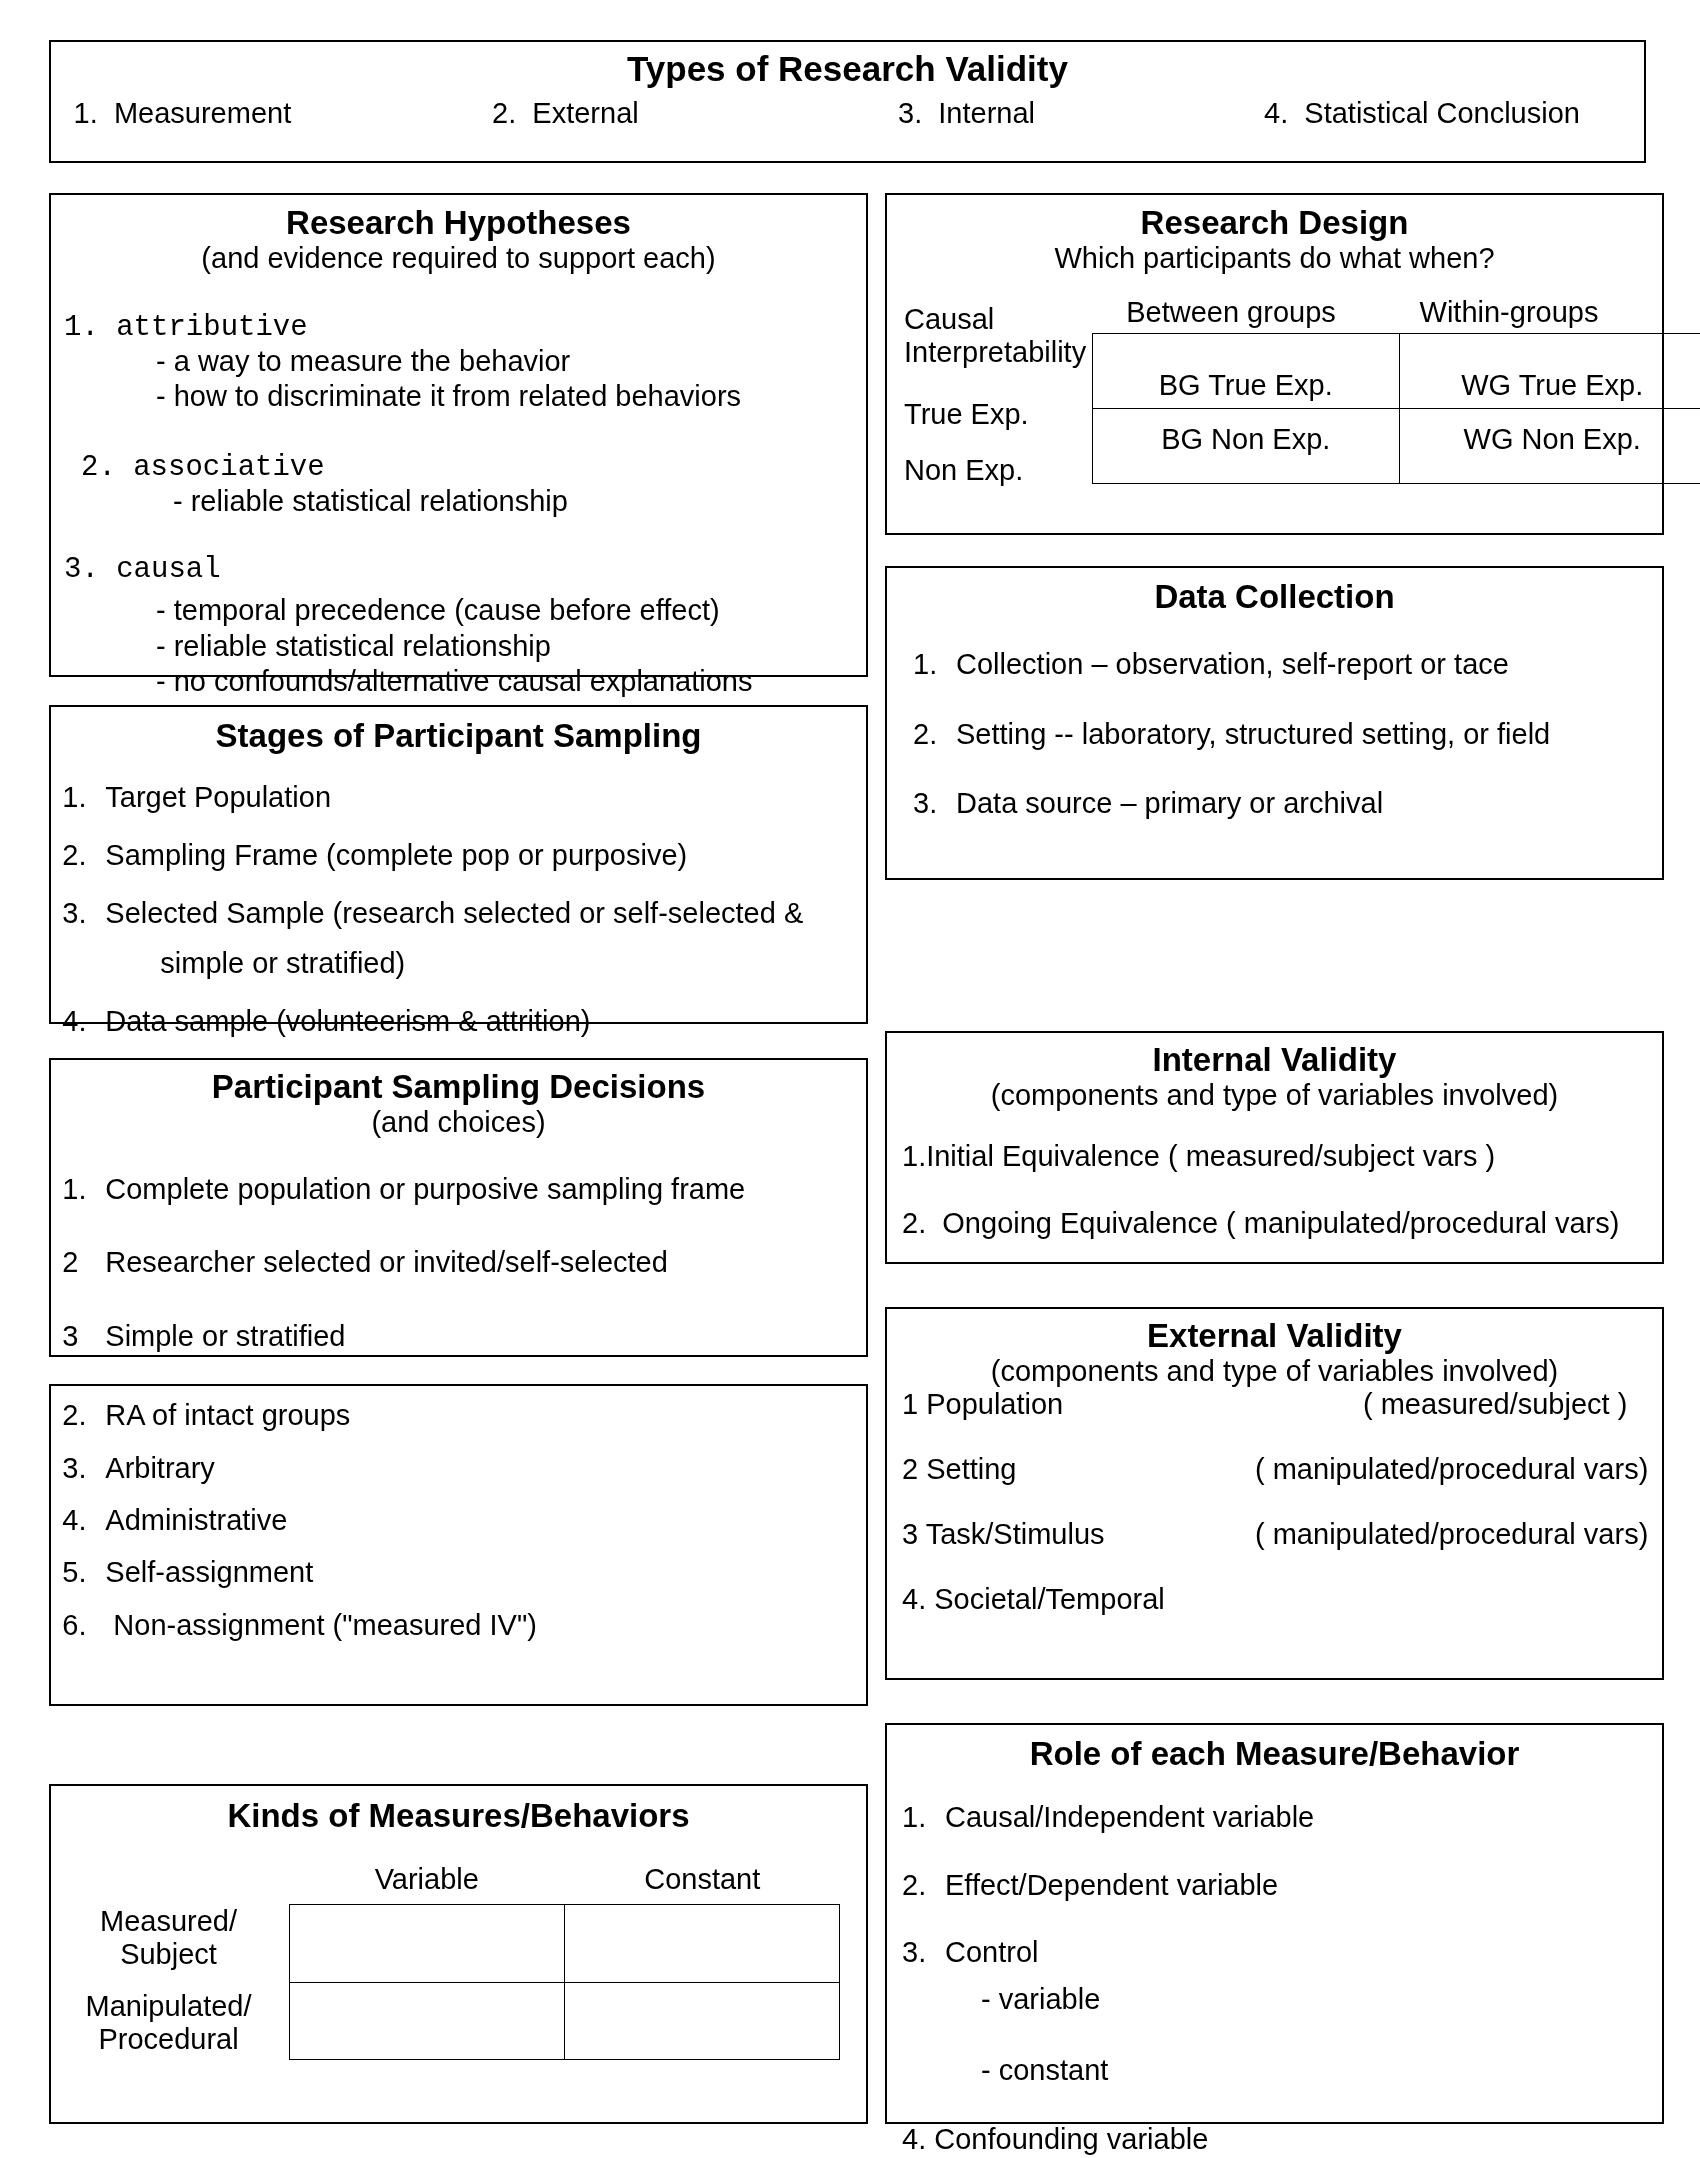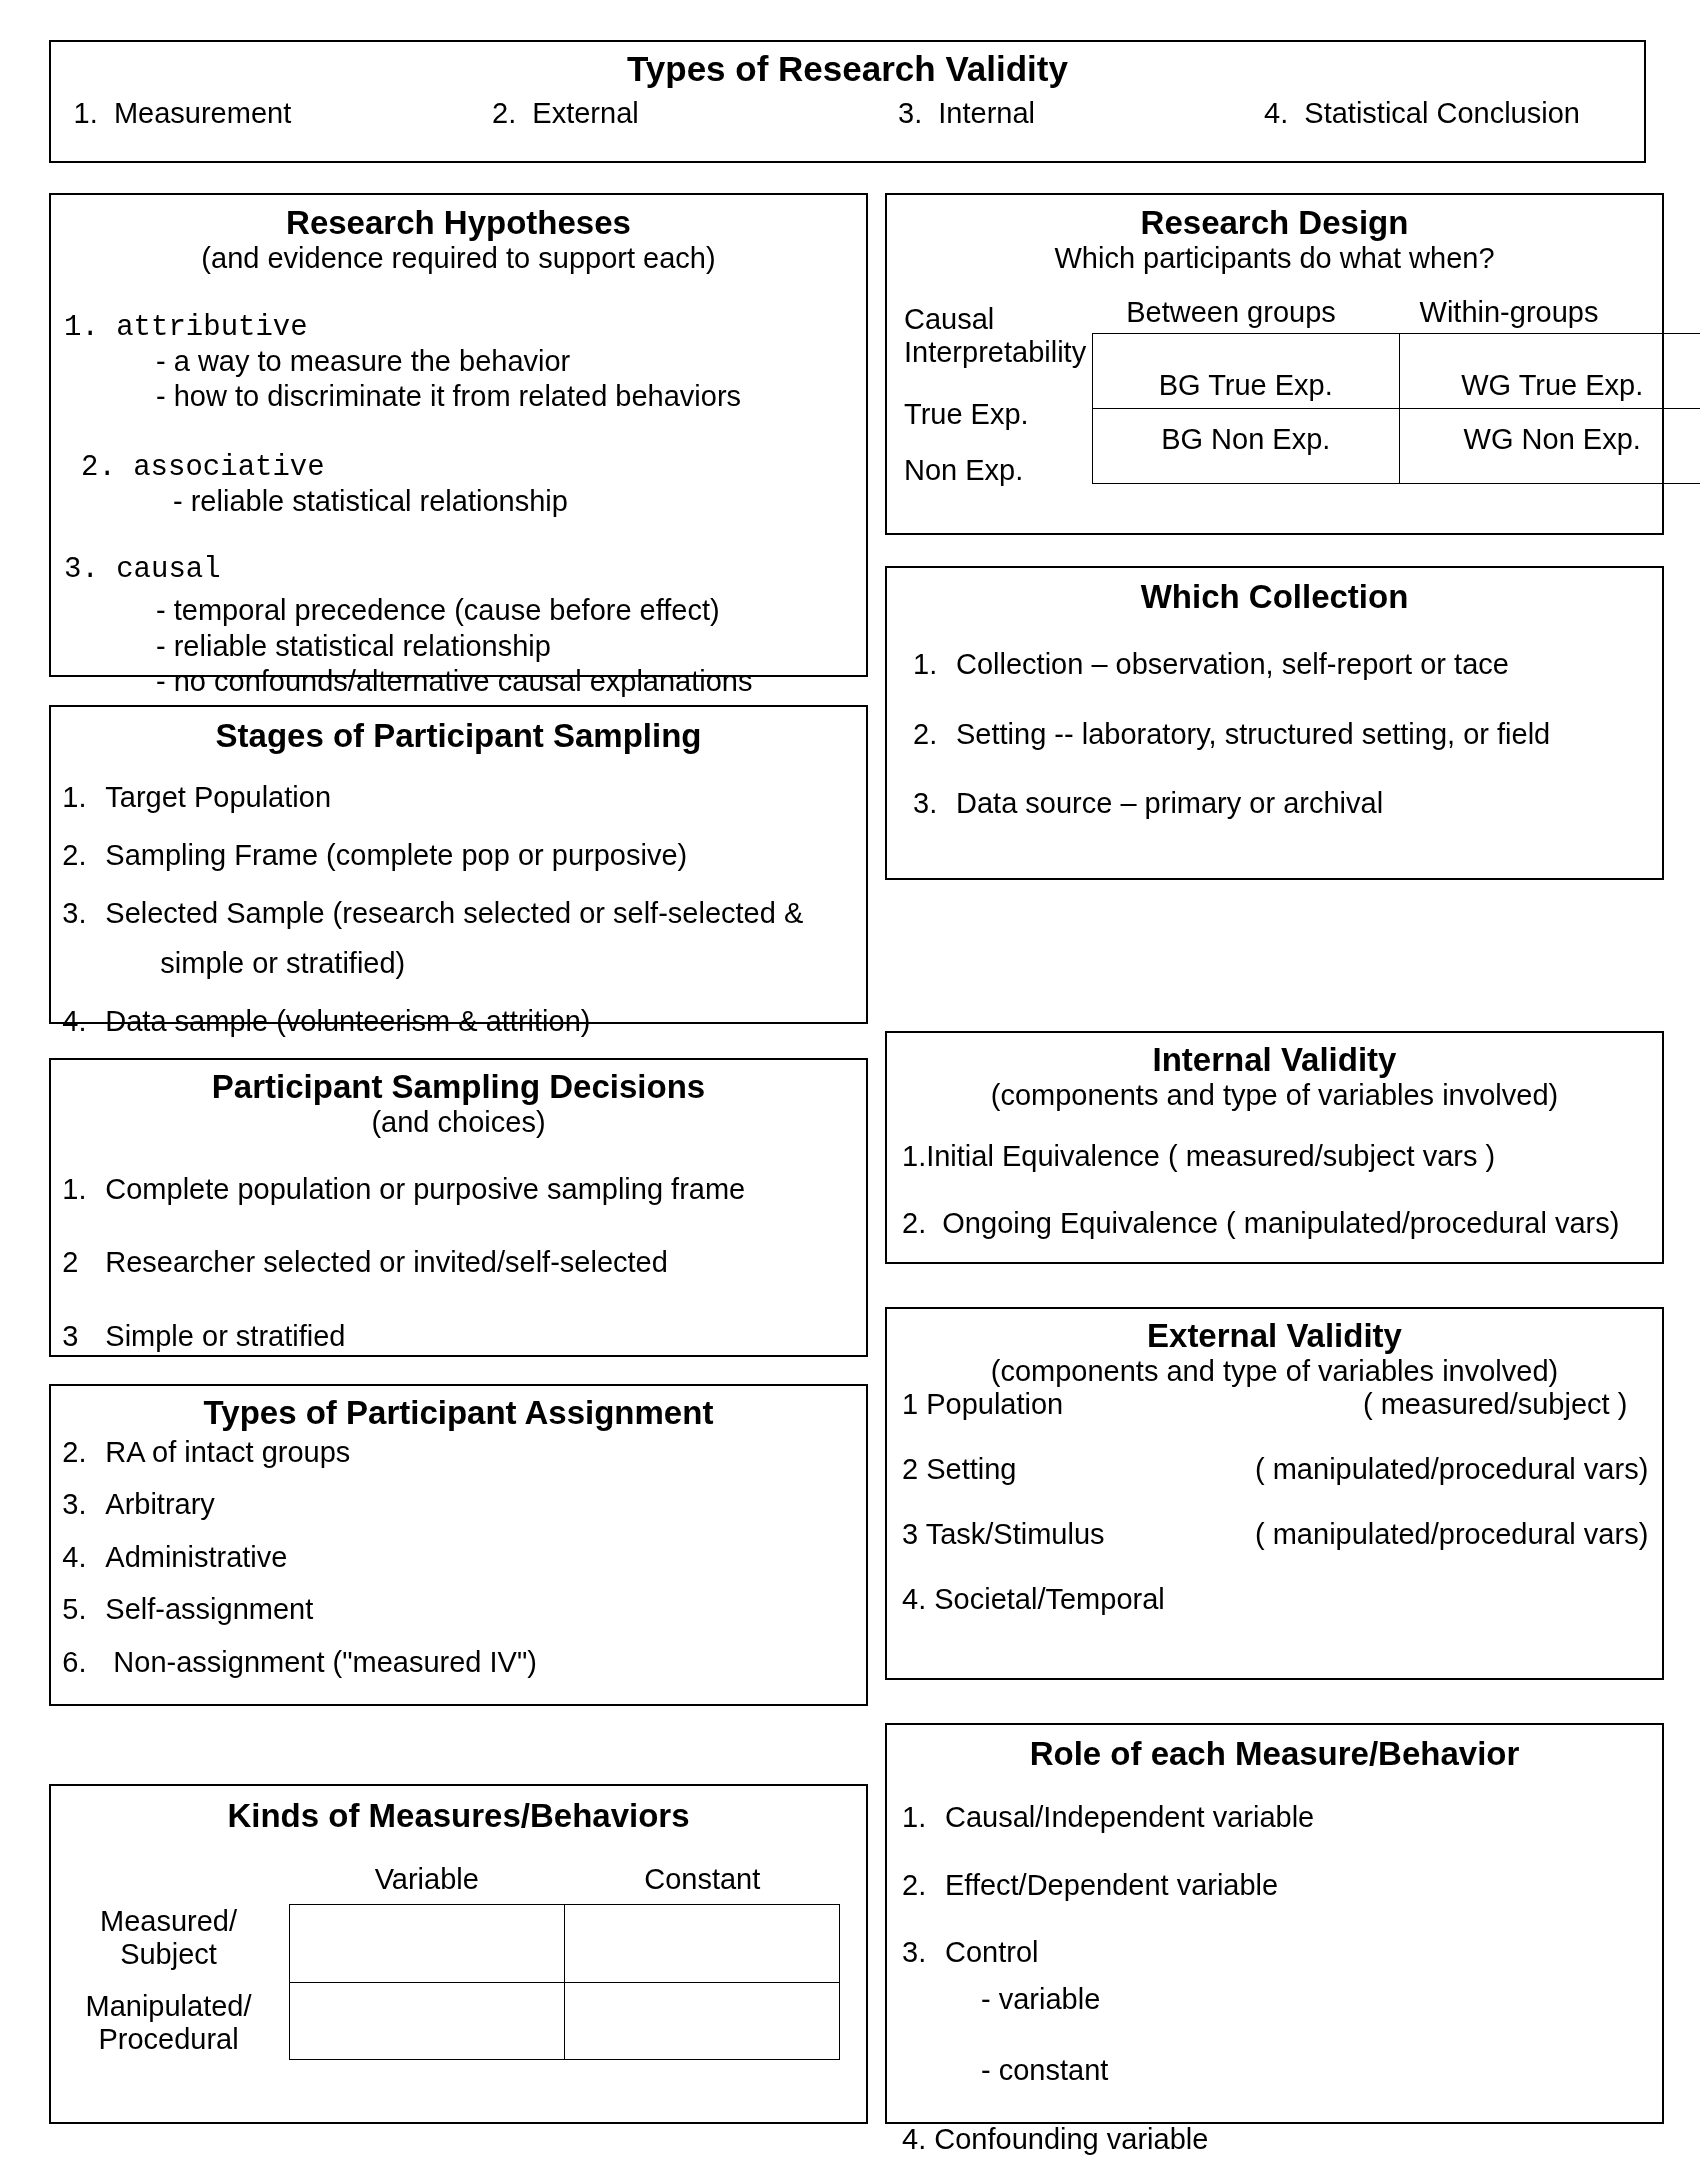--- a/index.html
+++ b/index.html
@@ -374,21 +374,21 @@
         </div>
         <div class="trow second">
           <div class="tcell left">BG Non Exp.</div>
           <div class="tcell">WG Non Exp.</div>
         </div>
       </div>
     </div>
   </div>
 
   <div class="box" id="datacoll-box">
-    <div class="box-title">Which Collection</div>
+    <div class="box-title">Data Collection</div>
     <div id="datacoll-list">
       <div class="item"><span class="numcol">1.</span><span>Collection – observation, self-report or tace</span></div>
       <div class="item"><span class="numcol">2.</span><span>Setting   --  laboratory, structured setting, or field</span></div>
       <div class="item"><span class="numcol">3.</span><span>Data source – primary or archival</span></div>
     </div>
   </div>
 
   <div class="box" id="stages-box">
     <div class="box-title">Stages of Participant Sampling</div>
     <div id="stages-list">
@@ -413,21 +413,20 @@
   <div class="box" id="internal-box">
     <div class="box-title">Internal Validity</div>
     <div class="box-subtitle">(components and type of variables involved)</div>
     <div id="internal-list">
       <div class="item"><span>1.</span><span>Initial Equivalence     ( measured/subject vars )</span></div>
       <div class="item"><span>2.</span>&nbsp;&nbsp;<span>Ongoing Equivalence ( manipulated/procedural vars)</span></div>
     </div>
   </div>
 
   <div class="box" id="assignment-box">
-    <div class="box-title">Types of Participant Assignment</div>
     <div id="assignment-list">
       <div class="item"><span class="numcol">2.</span><span>RA of intact groups</span></div>
       <div class="item"><span class="numcol">3.</span><span>Arbitrary</span></div>
       <div class="item"><span class="numcol">4.</span><span>Administrative</span></div>
       <div class="item"><span class="numcol">5.</span><span>Self-assignment</span></div>
       <div class="item"><span class="numcol">6.</span><span> Non-assignment ("measured IV")</span></div>
     </div>
   </div>
 
   <div class="box" id="external-box">

